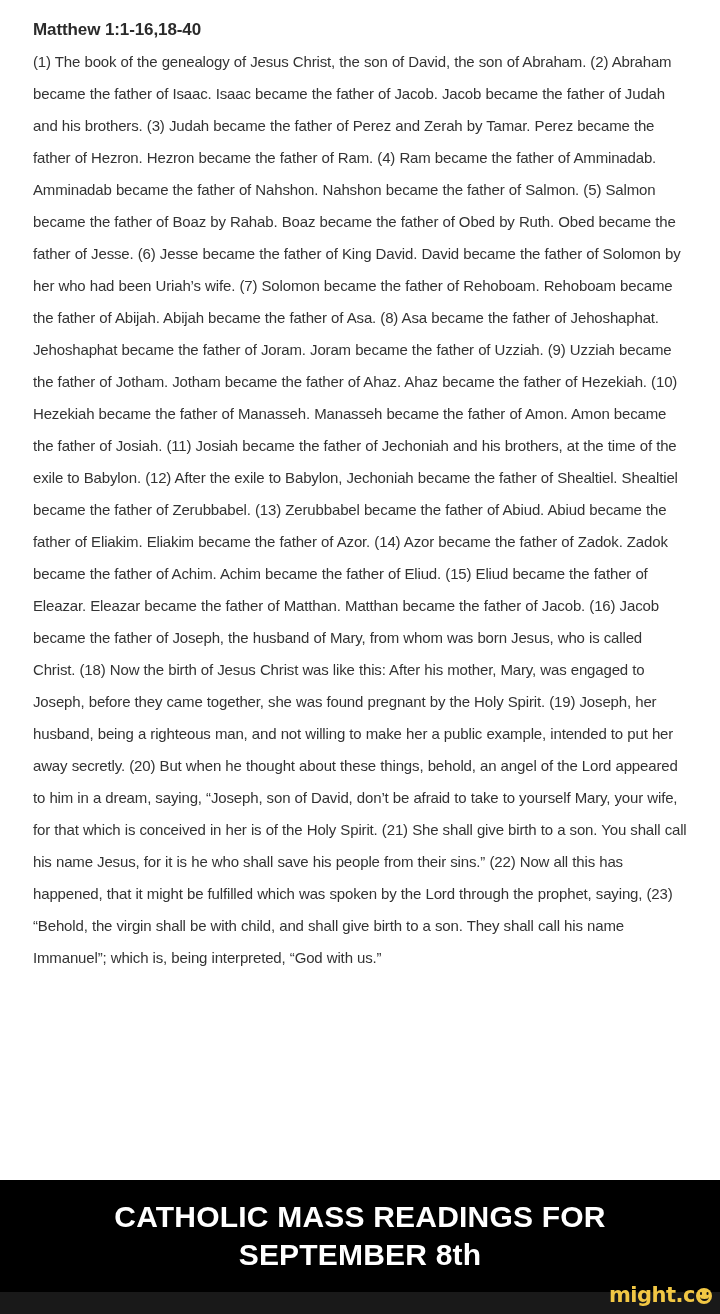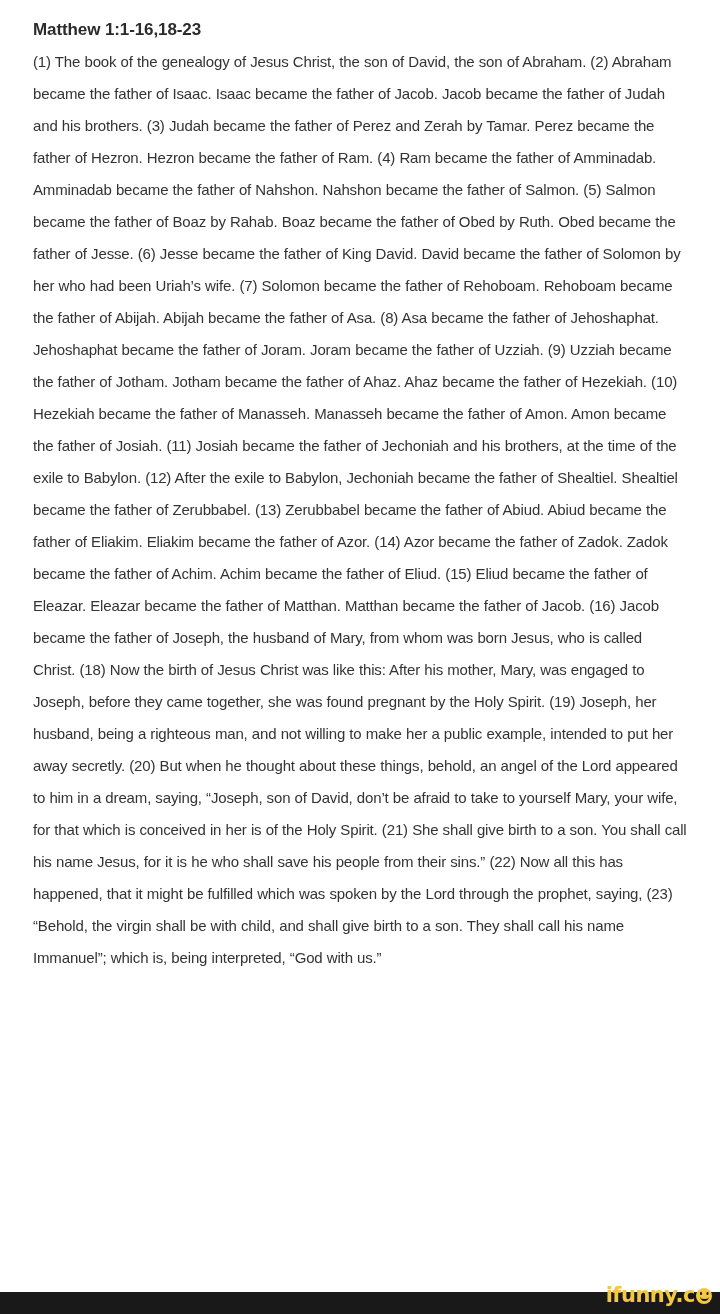--- a/index.html
+++ b/index.html
@@ -132,25 +132,28 @@
     border-bottom: 2.2px solid #151515;
     border-radius: 0 0 9px 9px;
   }
 </style>
 </head>
 <body>
 
 <div id="page">
 
   <article class="article">
-    <h1 class="passage-heading">Matthew 1:1-16,18-23</h1>
+    <h1 class="passage-heading">Matthew 1:1-16,18-40</h1>
     <p class="passage-body">(1) The book of the genealogy of Jesus Christ, the son of David, the son of Abraham. (2) Abraham became the father of Isaac. Isaac became the father of Jacob. Jacob became the father of Judah and his brothers. (3) Judah became the father of Perez and Zerah by Tamar. Perez became the father of Hezron. Hezron became the father of Ram. (4) Ram became the father of Amminadab. Amminadab became the father of Nahshon. Nahshon became the father of Salmon. (5) Salmon became the father of Boaz by Rahab. Boaz became the father of Obed by Ruth. Obed became the father of Jesse. (6) Jesse became the father of King David. David became the father of Solomon by her who had been Uriah’s wife. (7) Solomon became the father of Rehoboam. Rehoboam became the father of Abijah. Abijah became the father of Asa. (8) Asa became the father of Jehoshaphat. Jehoshaphat became the father of Joram. Joram became the father of Uzziah. (9) Uzziah became the father of Jotham. Jotham became the father of Ahaz. Ahaz became the father of Hezekiah. (10) Hezekiah became the father of Manasseh. Manasseh became the father of Amon. Amon became the father of Josiah. (11) Josiah became the father of Jechoniah and his brothers, at the time of the exile to Babylon. (12) After the exile to Babylon, Jechoniah became the father of Shealtiel. Shealtiel became the father of Zerubbabel. (13) Zerubbabel became the father of Abiud. Abiud became the father of Eliakim. Eliakim became the father of Azor. (14) Azor became the father of Zadok. Zadok became the father of Achim. Achim became the father of Eliud. (15) Eliud became the father of Eleazar. Eleazar became the father of Matthan. Matthan became the father of Jacob. (16) Jacob became the father of Joseph, the husband of Mary, from whom was born Jesus, who is called Christ. (18) Now the birth of Jesus Christ was like this: After his mother, Mary, was engaged to Joseph, before they came together, she was found pregnant by the Holy Spirit. (19) Joseph, her husband, being a righteous man, and not willing to make her a public example, intended to put her away secretly. (20) But when he thought about these things, behold, an angel of the Lord appeared to him in a dream, saying, “Joseph, son of David, don’t be afraid to take to yourself Mary, your wife, for that which is conceived in her is of the Holy Spirit. (21) She shall give birth to a son. You shall call his name Jesus, for it is he who shall save his people from their sins.” (22) Now all this has happened, that it might be fulfilled which was spoken by the Lord through the prophet, saying, (23) “Behold, the virgin shall be with child, and shall give birth to a son. They shall call his name Immanuel”; which is, being interpreted, “God with us.”</p>
   </article>
 
+  <div class="caption-banner">
+    <div class="caption-text">CATHOLIC MASS READINGS FOR SEPTEMBER 8th</div>
+  </div>
 
   <div class="watermark-strip"></div>
 
   <div class="watermark">
-    <span class="wm-text">ifunny.c</span>
+    <span class="wm-text">might.c</span>
     <span class="wm-smiley"></span>
   </div>
 
 </div>
 
 </body></html>

